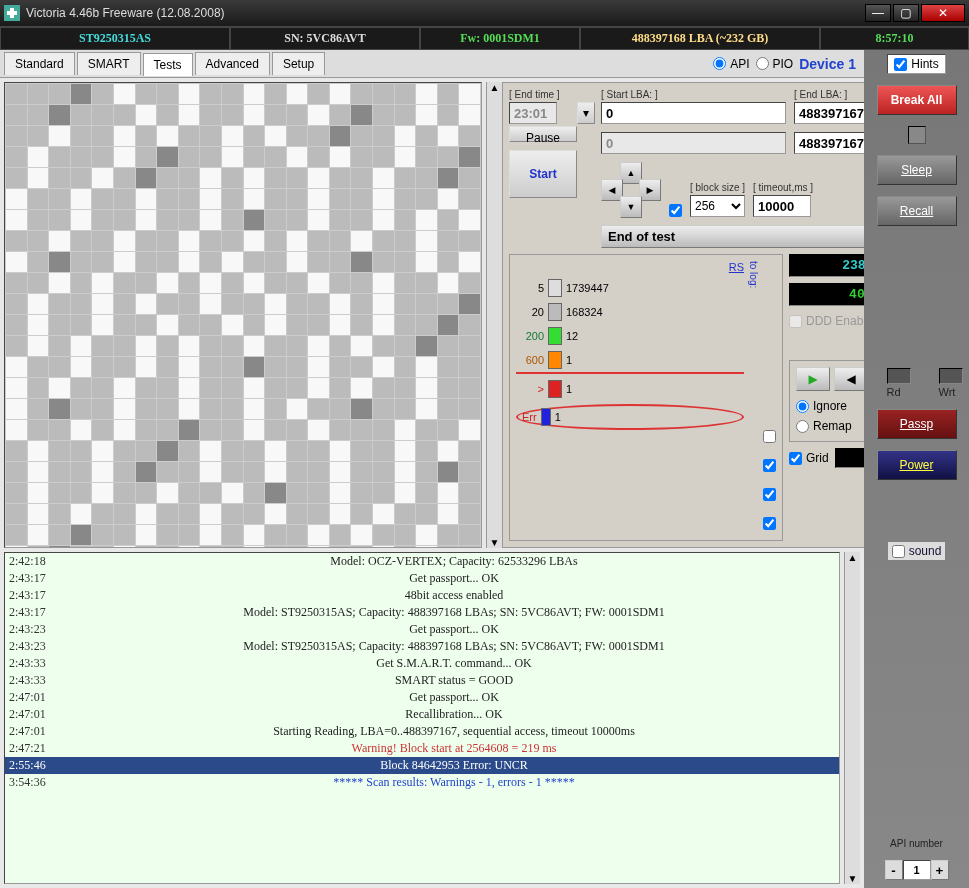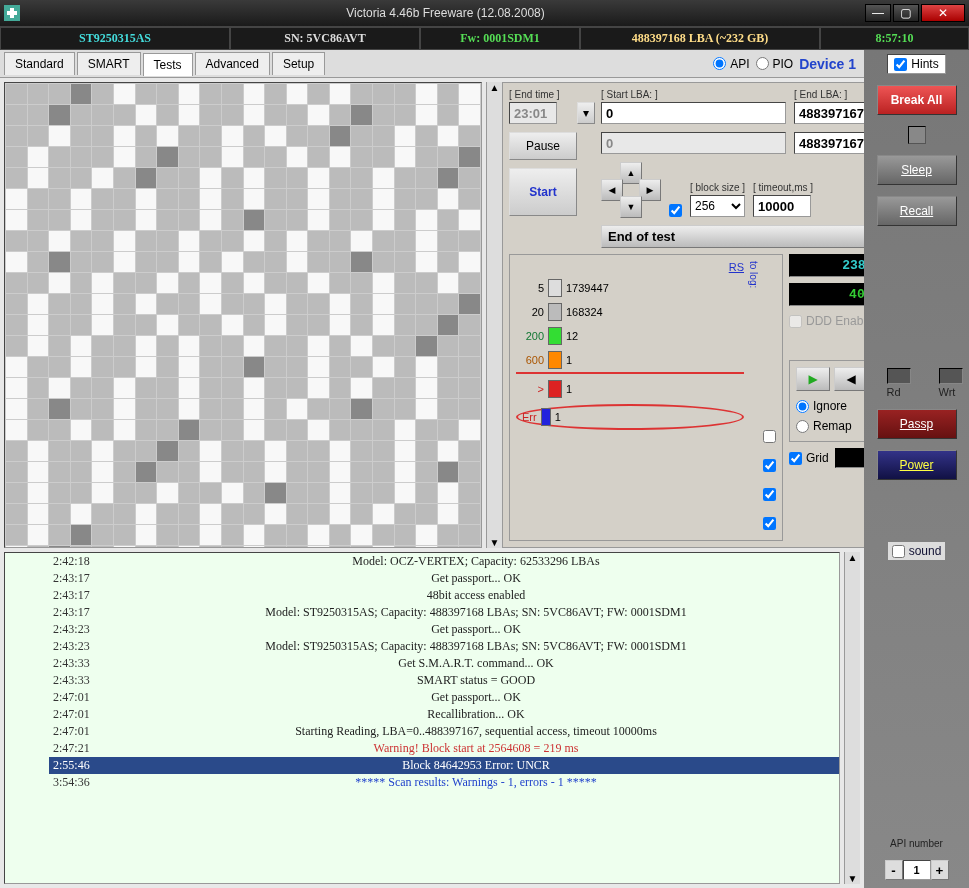--- a/index.html
+++ b/index.html
@@ -1,21 +1,21 @@
 <!DOCTYPE html>
 <html><head>
 <meta charset="utf-8">
 <style>
 * { box-sizing: border-box; margin: 0; padding: 0; }
 body { font-family: Verdana, Tahoma, sans-serif; font-size: 11px; background: #000; width: 969px; height: 888px; overflow: hidden; }
 .titlebar { background: linear-gradient(#3a3a3a,#1a1a1a); color: #ddd; height: 26px; display: flex; align-items: center; padding: 0 4px; }
 .titlebar-icon { width: 16px; height: 16px; background: #4a9; margin-right: 6px; position: relative; }
 .titlebar-icon::before { content:""; position:absolute; top:3px; left:6px; width:4px; height:10px; background:#fff;}
 .titlebar-icon::after { content:""; position:absolute; top:6px; left:3px; width:10px; height:4px; background:#fff;}
-.titlebar-title { flex: 1; font-size: 12px; text-align: center; }
+.titlebar-title { flex: 1; font-size: 12px; }
 .win-btns { display: flex; gap: 2px; }
 .win-btn { width: 26px; height: 18px; background: linear-gradient(#555,#222); border: 1px solid #000; color: #fff; display:flex; align-items:center; justify-content:center; font-size:12px; }
 .win-btn.close { background: linear-gradient(#d44,#a00); width: 44px; }
 .info-bar { background: #1a1a1a; height: 24px; display: flex; align-items: stretch; border-top:1px solid #444; }
 .info-cell { border: 1px solid #444; display:flex; align-items:center; justify-content:center; color:#fd8; font-family: Verdana; font-size:12px; font-weight:bold; }
 .info-cell.green { color:#5d5; }
 .info-cell.cyan { color:#4dd; }
 .info-cell.white { color:#ddd; }
 .main-area { display: flex; height: 838px; }
 .left-col { width: 864px; background: #e8e8e8; display:flex; flex-direction:column; }
@@ -43,21 +43,21 @@
 .lcd.cyan { color:#3cc; }
 .lcd-unit { color:#888; font-size:11px;}
 .stats-box { border:1px solid #999; padding:6px; display:flex; gap:4px;}
 .stat-col { display:flex; flex-direction:column; gap:6px; }
 .stat-row { display:flex; align-items:center; gap:4px; font-size:11px;}
 .stat-sq { width:14px; height:18px; border:1px solid #666;}
 .mode-box { border:1px solid #999; padding:6px; background:#d4d0c8;}
 .playback { display:flex; gap:4px; margin-bottom:6px;}
 .pb-btn { width:34px; height:24px; background:linear-gradient(#eee,#bbb); border:1px outset #ccc; display:flex; align-items:center; justify-content:center; font-size:12px;}
 .radio-row { display:flex; align-items:center; gap:4px; font-size:12px; margin:2px 0;}
-.log-area { flex:1; background:#efe; border:1px inset #999; margin:0 4px 4px 4px; overflow-y:auto; font-size:12px; font-family:Verdana;padding-left:44px;}
+.log-area { flex:1; background:#efe; border:1px inset #999; margin:0 4px 4px 4px; overflow-y:auto; font-size:12px; font-family:Verdana;}
 .log-line { display:flex; padding:1px 4px;}
 .log-time { width:64px; color:#333;}
 .log-msg { flex:1; color:#222;text-align:center;}
 .log-line.warn .log-msg { color:#c33;}
 .log-line.err { background:#2a4a8a;}
 .log-line.err .log-time, .log-line.err .log-msg { color:#fff;}
 .log-line.sum .log-msg { color:#24c;}
 .side-btn { width:80px; height:30px; border:1px outset #888; font-size:12px; font-weight:normal; cursor:pointer; display:flex; align-items:center; justify-content:center;}
 .side-btn.red { background:linear-gradient(#e55,#b22); color:#fff; font-weight:bold;}
 .side-btn.gray { background:linear-gradient(#999,#666); color:#fff; text-decoration:underline;}
@@ -639,21 +639,21 @@
     </div>
 
     <div class="controls-area">
       <div class="row1">
         <div class="fieldgrp">
           <span class="lbl">[ End time ]</span>
           <div style="display:flex; gap:20px;">
             <input class="inp gray" style="width: 48px;" value="23:01">
             <button class="btn" style="width:18px;padding:0">▾</button>
           </div>
-          <button class="btn" style="margin-top:6px;width:68px;height:28px">Pause</button>
+          <button class="btn" style="width:68px;height:16px">Pause</button>
           <button class="btn blue" style="margin-top:6px;width:68px;height:48px">Start</button>
         </div>
         <div class="fieldgrp" style="flex:1">
           <div style="display:flex; gap:8px;">
             <div class="fieldgrp" style="flex:1">
               <span class="lbl">[ Start LBA: ]</span>
               <input class="inp" value="0" style="">
               <input class="inp gray" style="margin-top: 6px;" value="0">
             </div>
             <div class="fieldgrp" style="flex:1">

